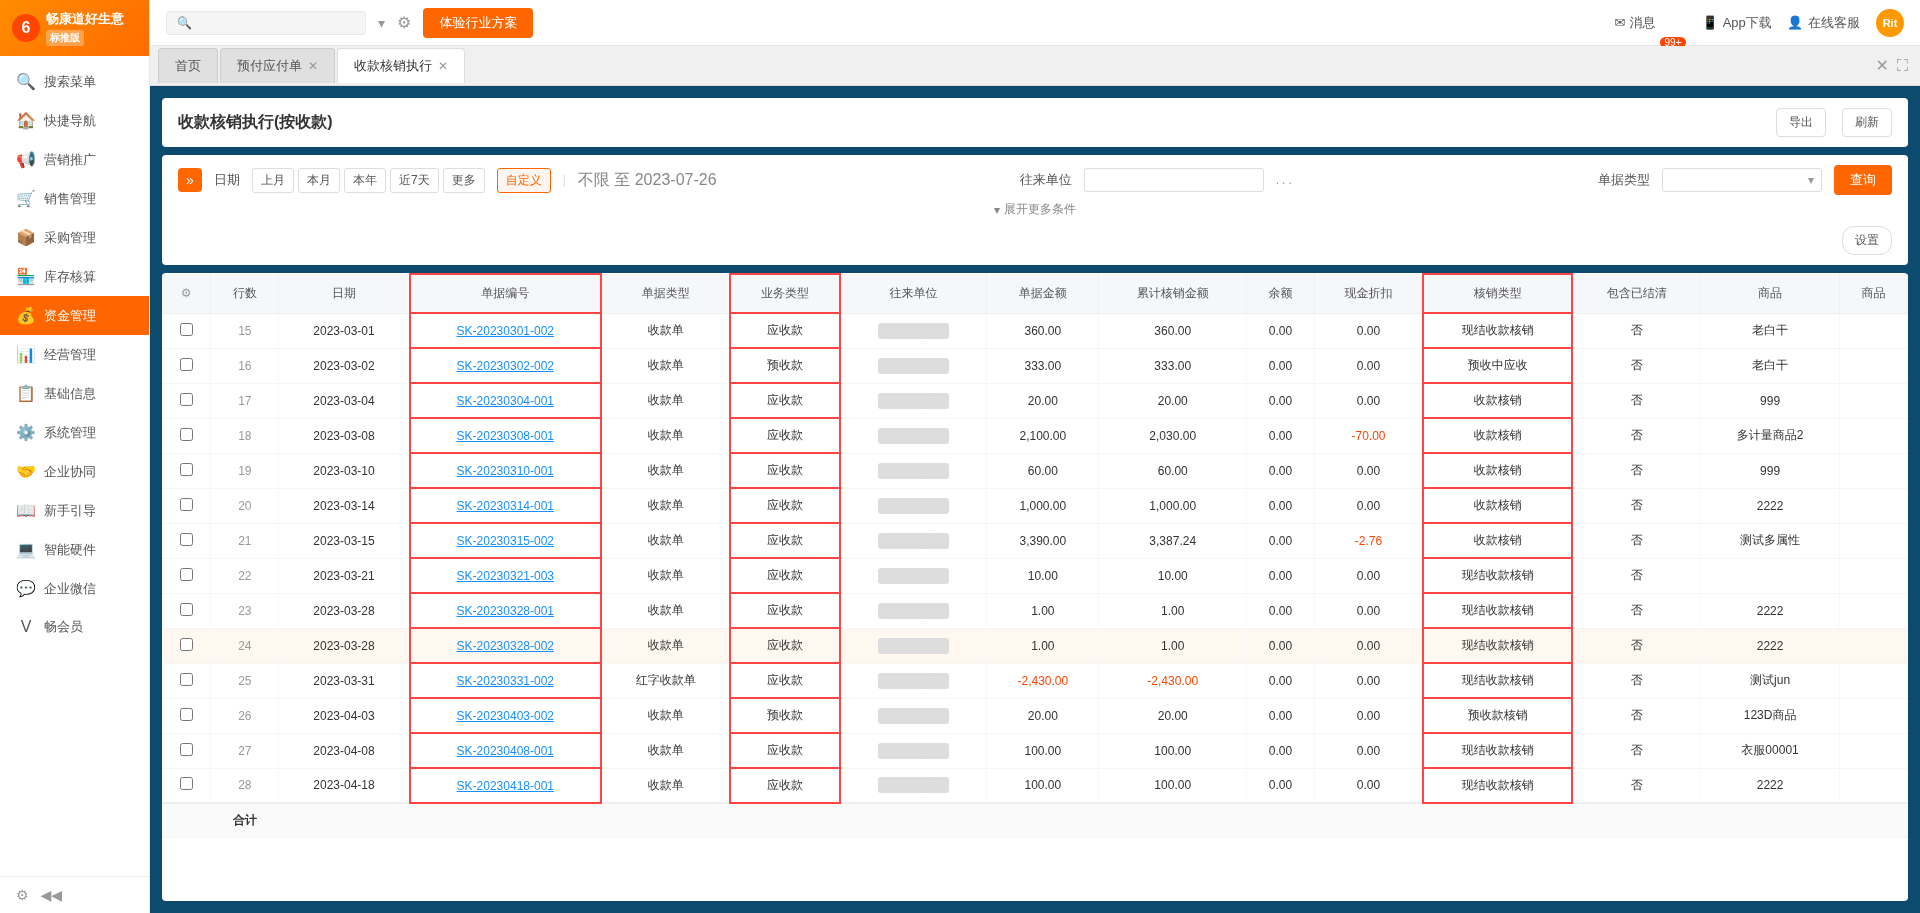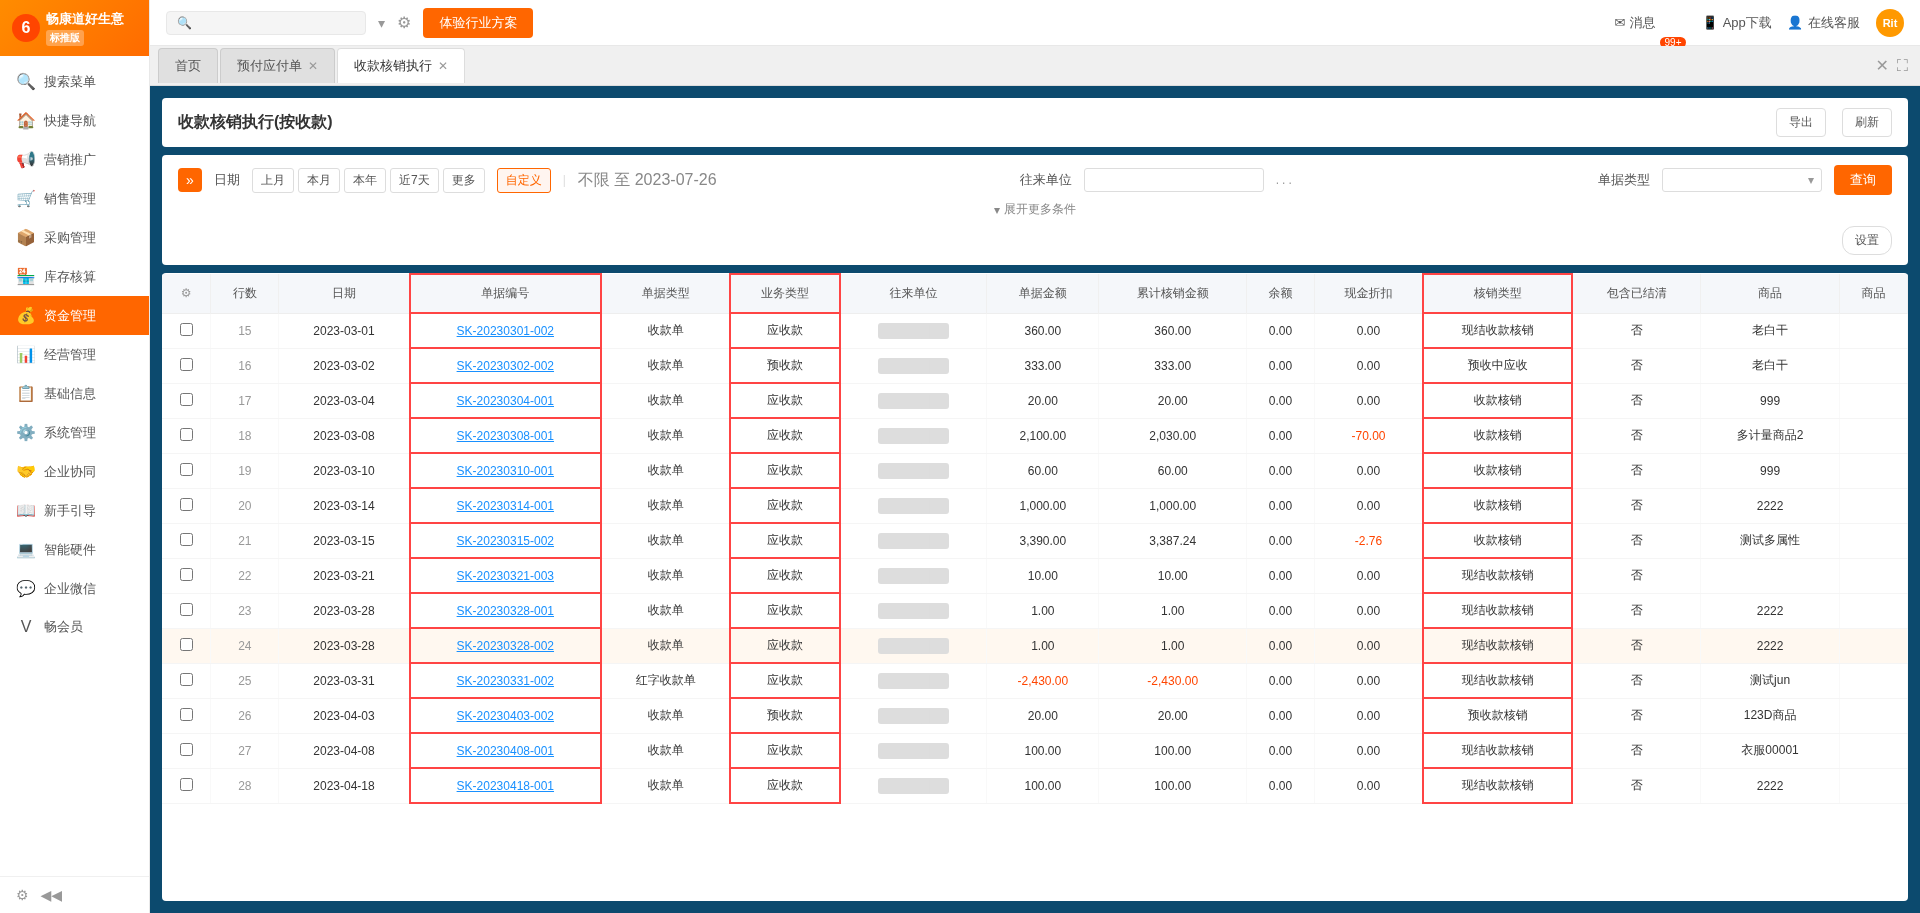--- a/index.html
+++ b/index.html
@@ -582,18 +582,35 @@
               <td><span style="background:#ddd; color:#ddd; border-radius:3px; padding:2px 20px; font-size:11px;">████</span></td>
               <td>100.00</td>
               <td>100.00</td>
               <td>0.00</td>
               <td>0.00</td>
               <td class="col-border">现结收款核销</td>
               <td>否</td>
               <td>2222</td>
               <td></td>
             </tr>
+            <tr class="footer-row">
+              <td></td>
+              <td>合计</td>
+              <td></td>
+              <td></td>
+              <td></td>
+              <td></td>
+              <td></td>
+              <td></td>
+              <td></td>
+              <td></td>
+              <td></td>
+              <td></td>
+              <td></td>
+              <td></td>
+              <td></td>
+            </tr>
           </tbody>
       </table>
     </div>
 
   </div>
 </div>
 
 </body></html>

